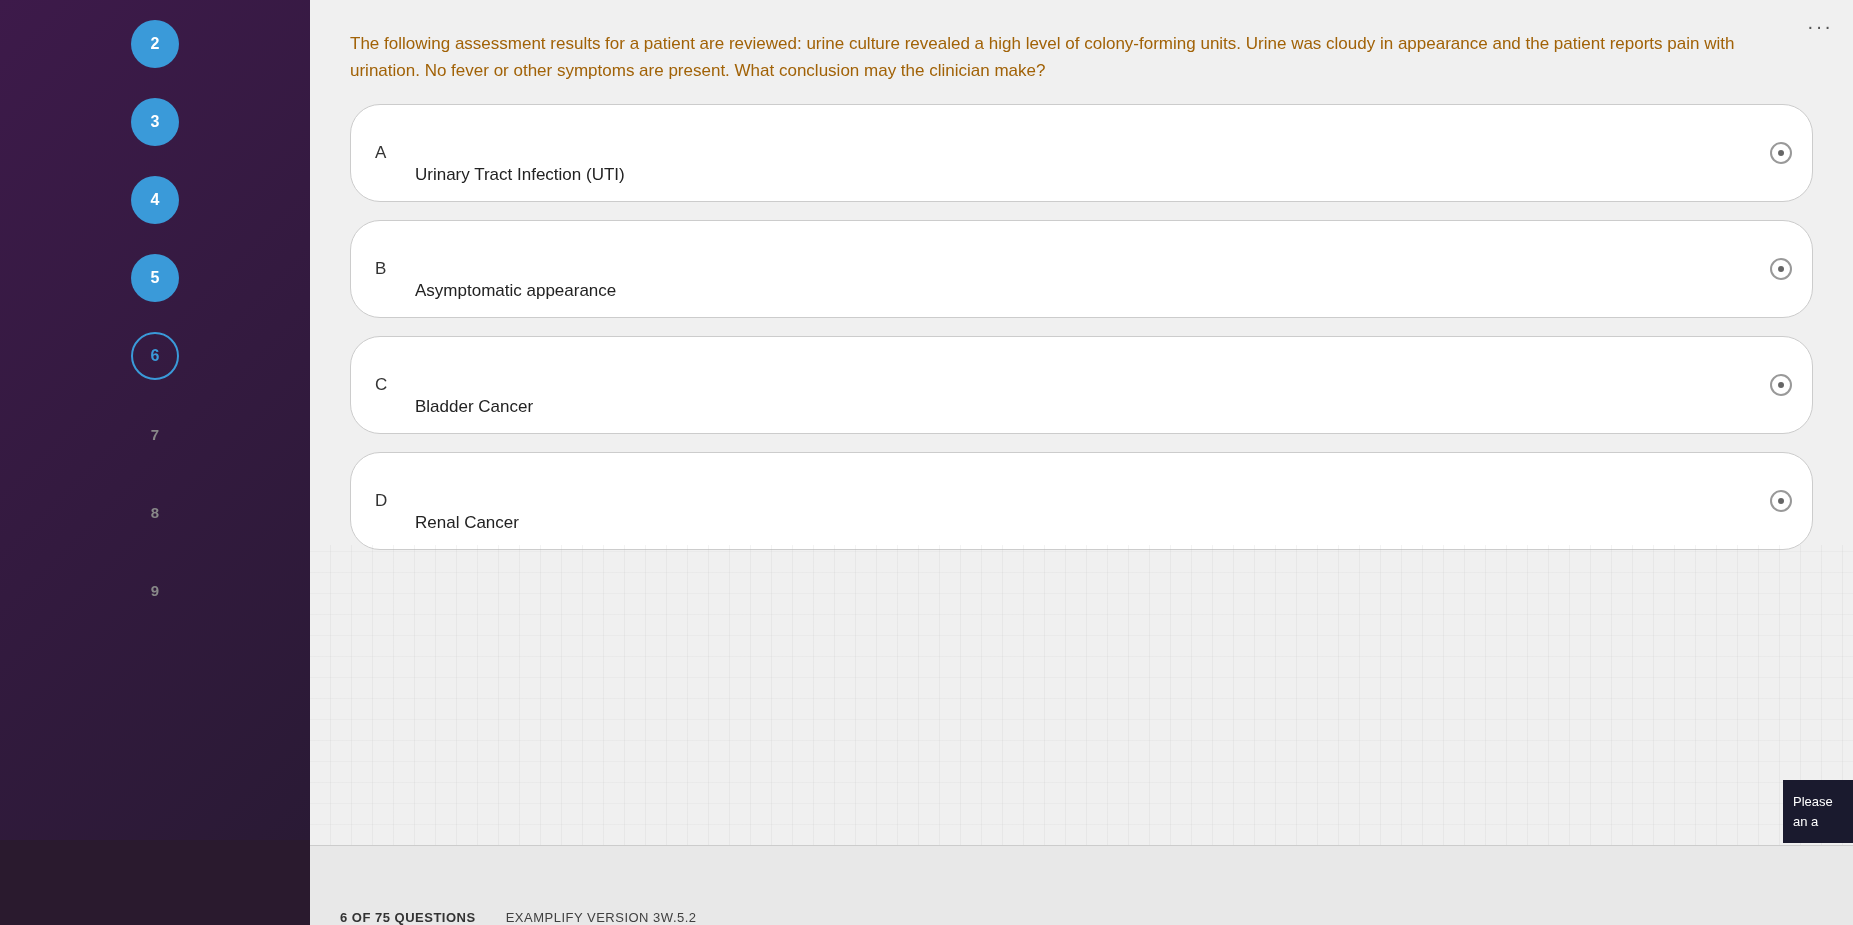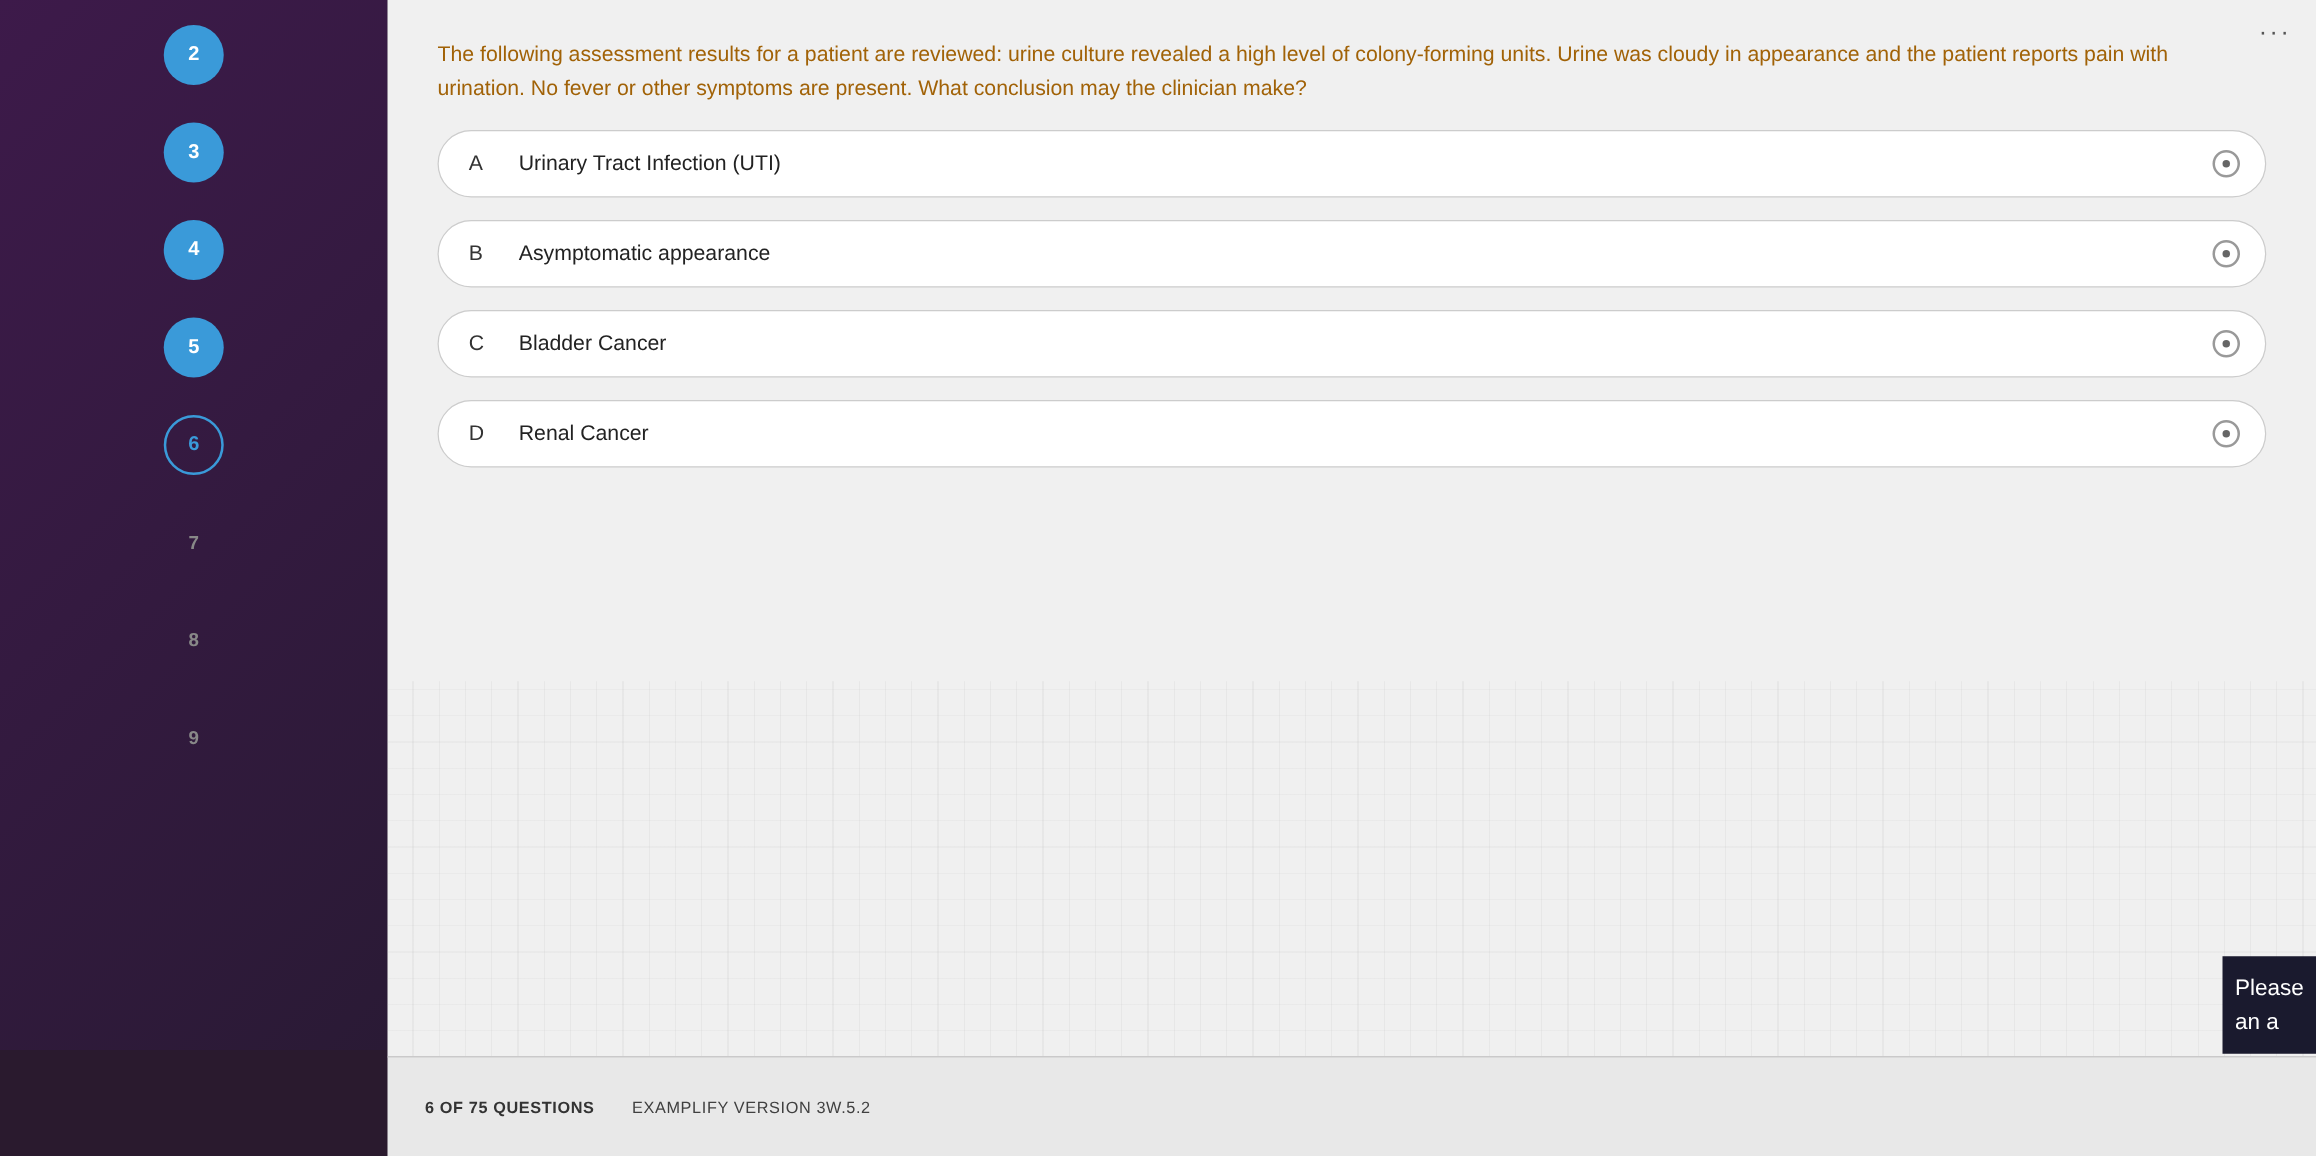--- a/index.html
+++ b/index.html
@@ -117,20 +117,21 @@
       font-weight: 500;
       color: #333;
       margin-right: 20px;
       min-width: 20px;
     }
 
     .answer-text {
       font-size: 17px;
       color: #222;
       font-weight: 400;
+      margin-top: 44px;
     }
 
     .radio-indicator {
       position: absolute;
       right: 20px;
       width: 22px;
       height: 22px;
       border-radius: 50%;
       border: 2px solid #999;
       display: flex;
@@ -140,21 +141,21 @@
 
     
     .status-bar {
       position: absolute;
       bottom: 0;
       left: 310px;
       right: 0;
       height: 80px;
       background: #e8e8e8;
       display: flex;
-      align-items: center;
+      align-items: flex-end;
       padding: 0 30px;
       border-top: 1px solid #ccc;
     }
 
     .status-text {
       font-size: 13px;
       color: #333;
       font-weight: 600;
       letter-spacing: 0.5px;
     }
@@ -167,21 +168,21 @@
     }
 
     
     .tooltip-corner {
       position: absolute;
       bottom: 82px;
       right: 0;
       background: #1a1a2e;
       color: white;
       padding: 12px 10px;
-      font-size: 18px;
+      font-size: 13px;
       min-width: 70px;
       text-align: left;
       line-height: 1.5;
     }
 
     
     .decorative-bg {
       position: absolute;
       bottom: 80px;
       left: 310px;

